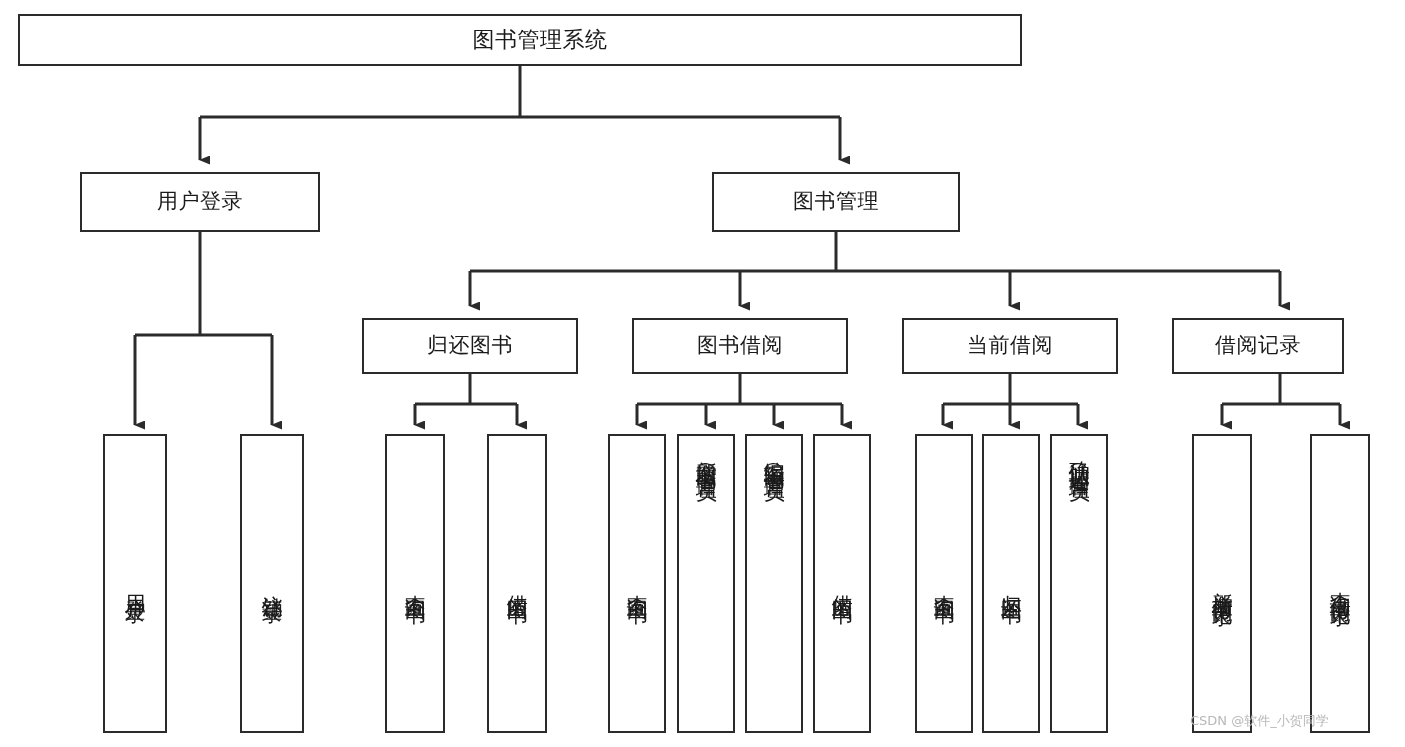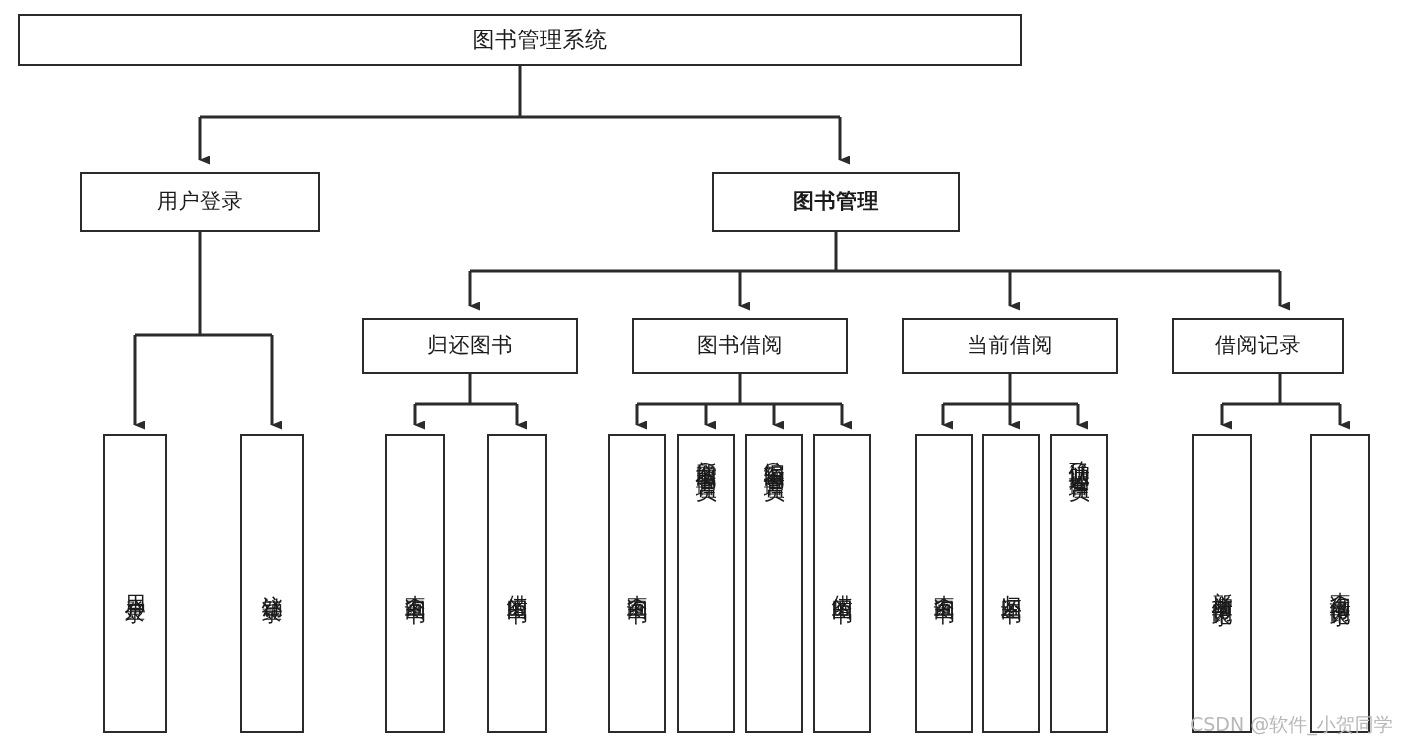--- a/index.html
+++ b/index.html
@@ -65,21 +65,21 @@
     letter-spacing: 3px;
     white-space: nowrap;
   }
   
   .node.vert.centered {
     align-items: center;
     padding-top: 0;
   }
   .watermark {
     position: absolute;
-    font-size: 19px;
+    font-size: 13px;
     color: #b8b8b8;
     white-space: nowrap;
     z-index: 5;
     font-family: "DejaVu Sans", "Liberation Sans", sans-serif;
   }
 </style>
 </head>
 <body>
 
 <div id="diagram-root">
@@ -134,21 +134,21 @@
     </g>
   </svg>
 
   <div class="node horiz root" style="left:18px; top:14px; width:1004px; height:52px;">
     <span class="node-label">图书管理系统</span>
   </div>
 
   <div class="node horiz" style="left:80px; top:172px; width:240px; height:60px;">
     <span class="node-label">用户登录</span>
   </div>
-  <div class="node horiz" style="left:712px; top:172px; width:248px; height:60px;font-weight:bold;">
+  <div class="node horiz" style="left:712px; top:172px; width:248px; height:60px;">
     <span class="node-label">图书管理</span>
   </div>
 
   <div class="node horiz" style="left:362px; top:318px; width:216px; height:56px;">
     <span class="node-label">归还图书</span>
   </div>
   <div class="node horiz" style="left:632px; top:318px; width:216px; height:56px;">
     <span class="node-label">图书借阅</span>
   </div>
   <div class="node horiz" style="left:902px; top:318px; width:216px; height:56px;">

